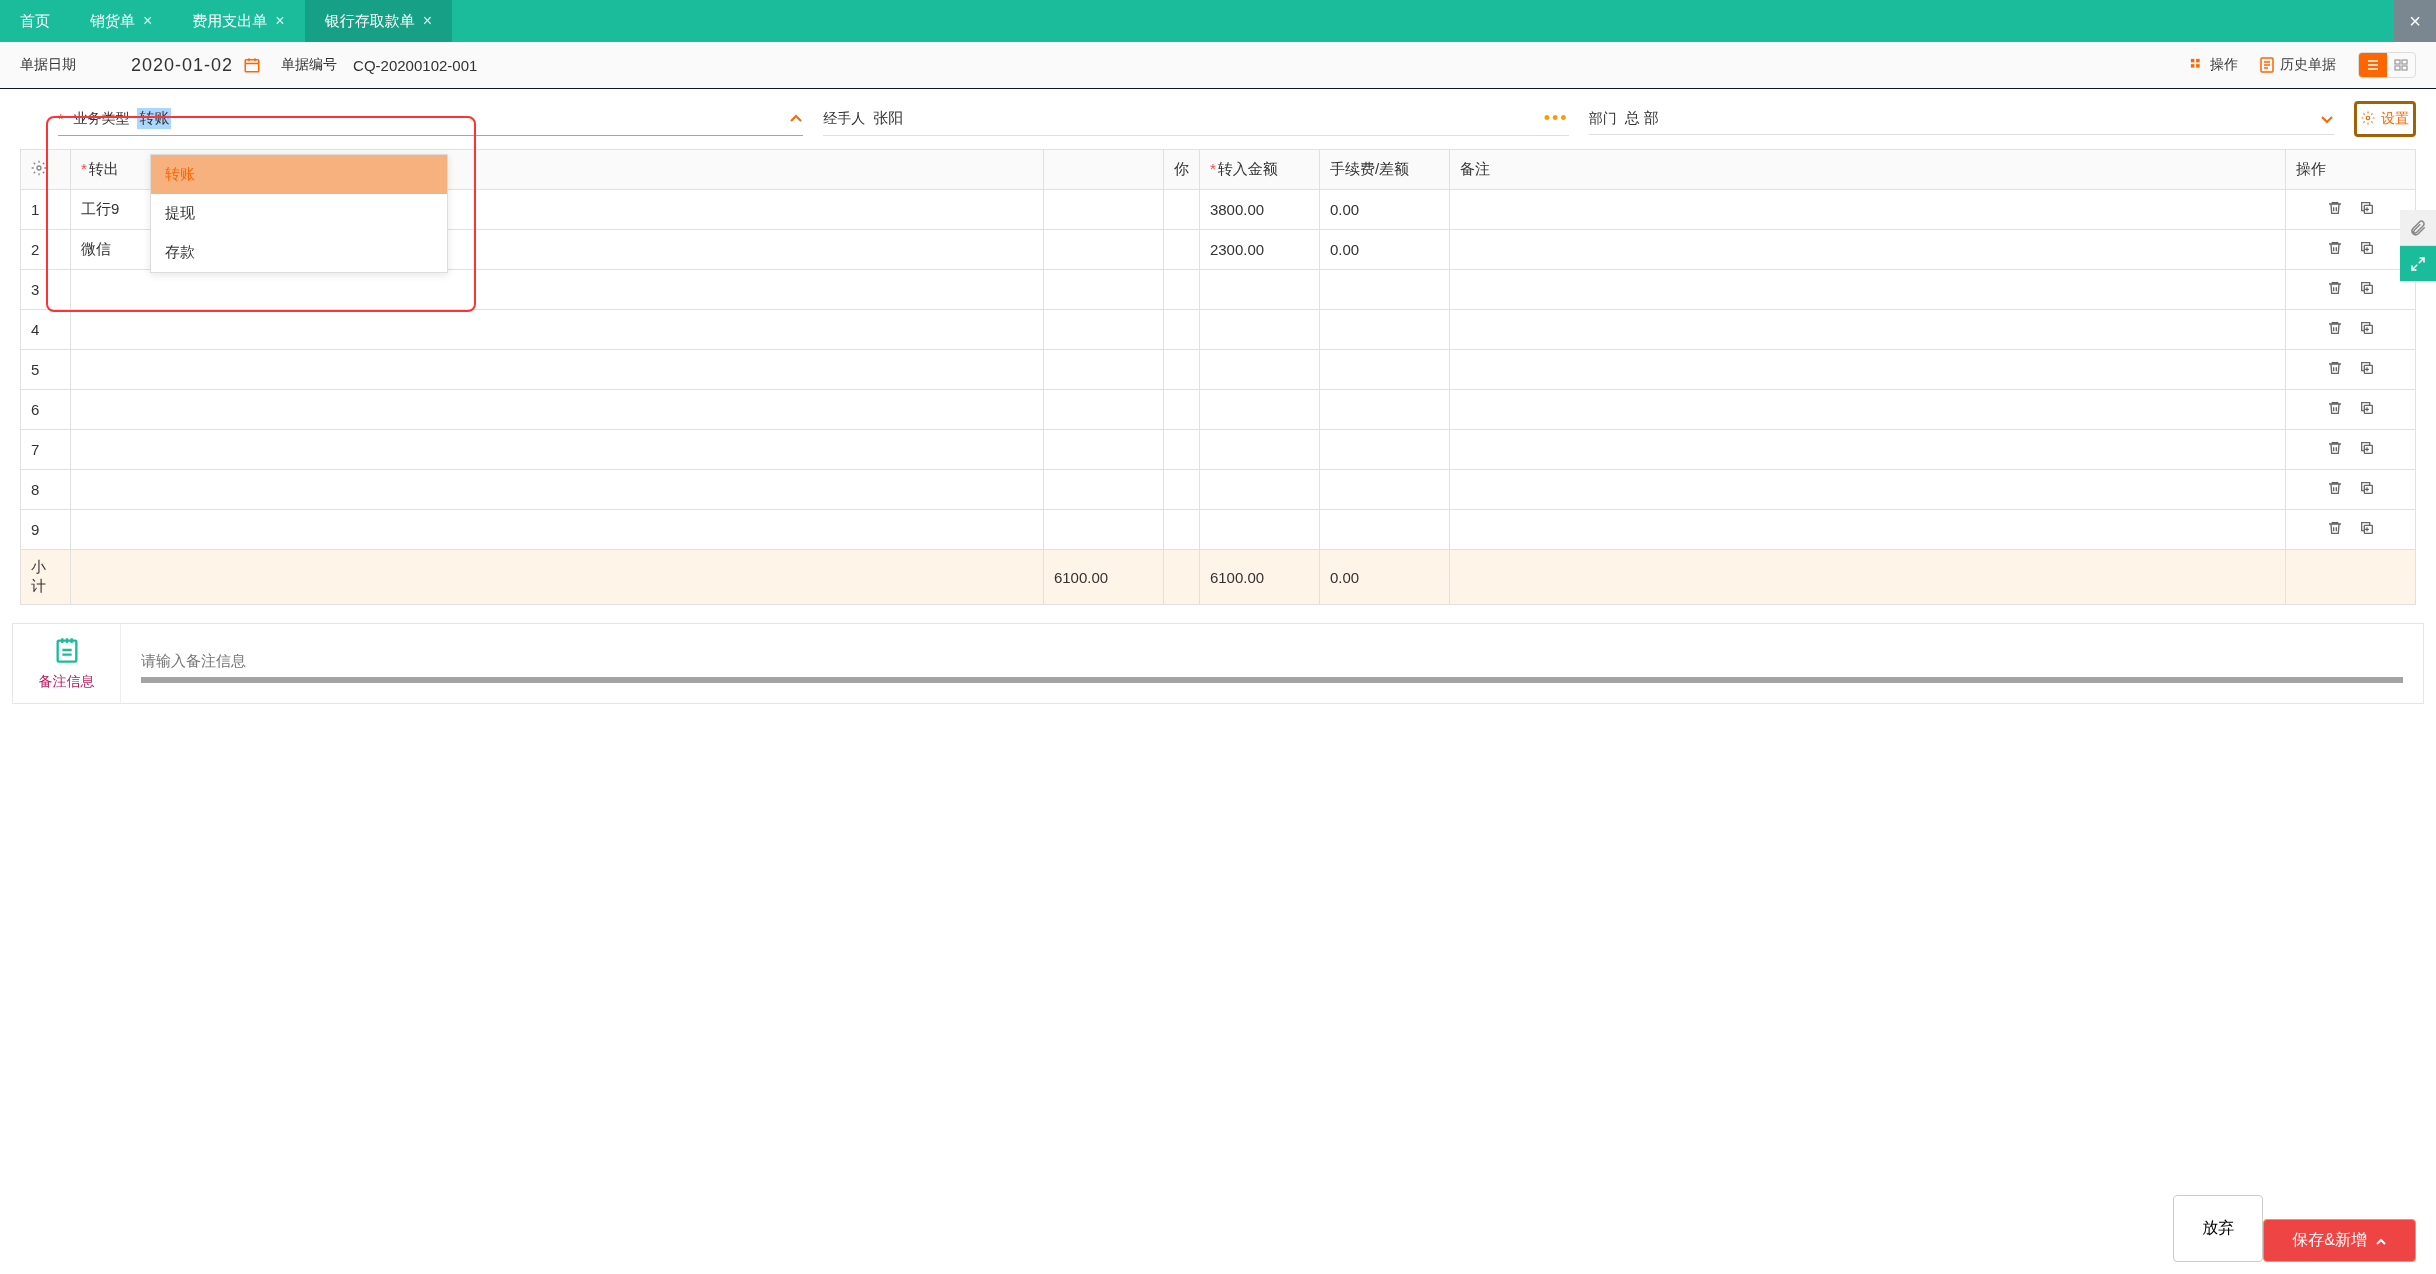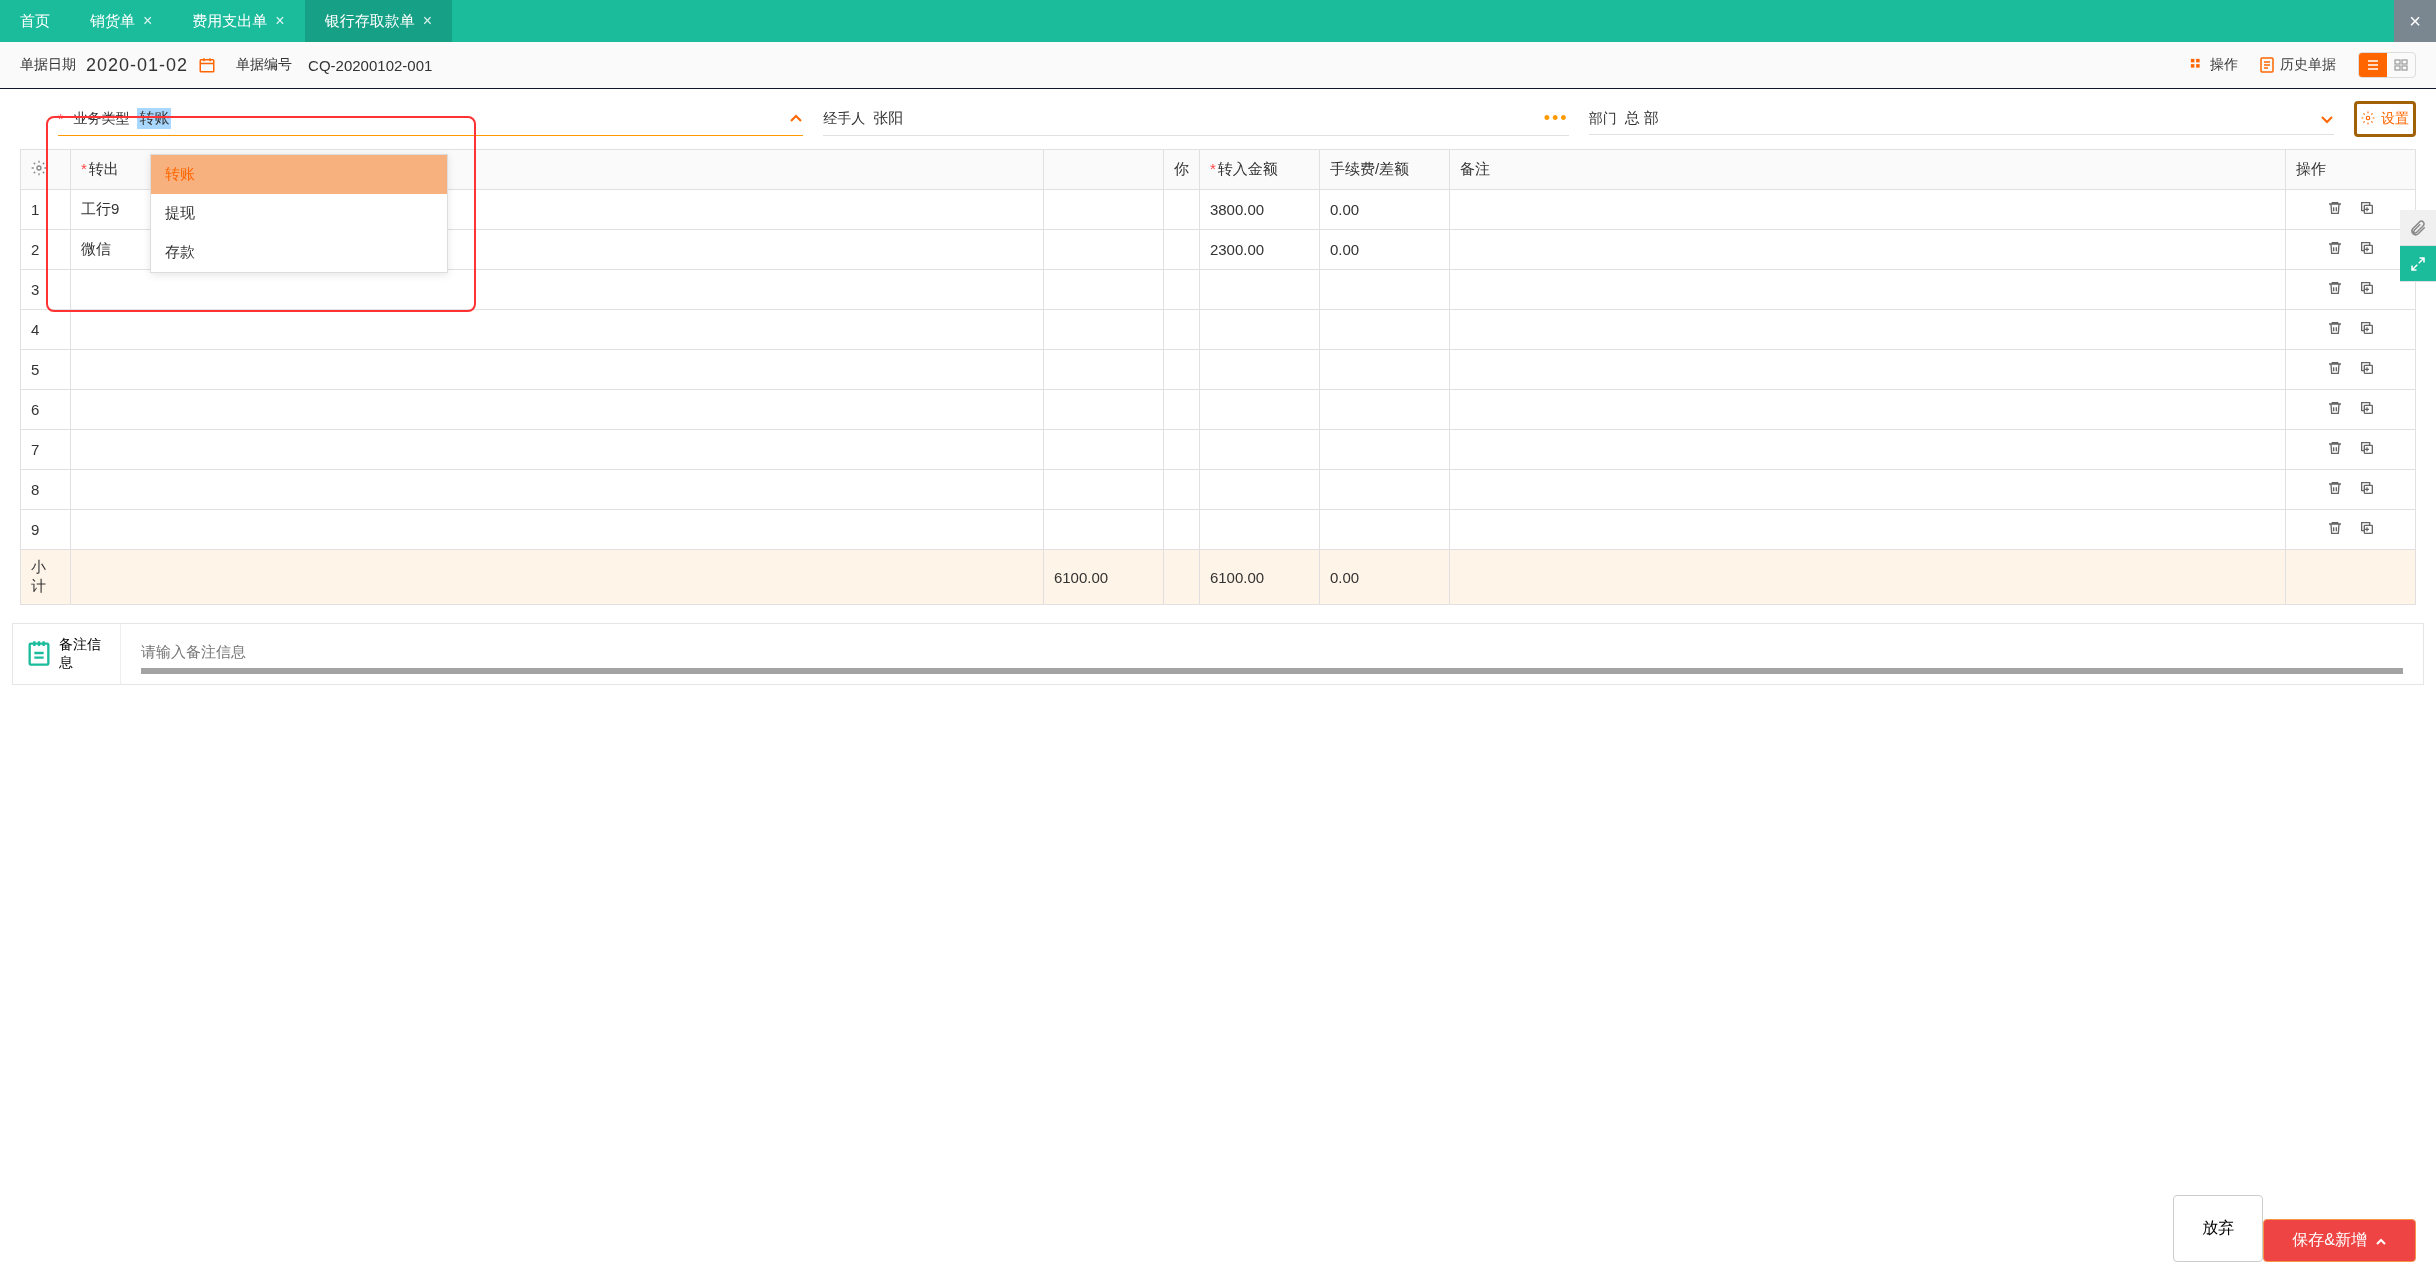--- a/index.html
+++ b/index.html
@@ -7,21 +7,21 @@
 
 .tab-bar { background: #1abc9c; display: flex; align-items: center; height: 42px; }
 .tab { padding: 0 20px; height: 42px; display: flex; align-items: center; color: #fff; font-size: 15px; cursor: pointer; gap: 8px; }
 .tab.active { background: #16a085; }
 .tab-close { font-size: 16px; opacity: .85; cursor: pointer; }
 .tab-bar-spacer { flex: 1; }
 .tab-bar-close { width: 42px; height: 42px; background: #7a8791; display: flex; align-items: center; justify-content: center; color: #fff; font-size: 20px; cursor: pointer; }
 
 .toolbar { padding: 10px 20px; display: flex; align-items: center; gap: 10px; background: #fafafa; border-bottom: 1px solid #0f172a; }
 .field-label { font-size: 14px; color: #333; }
-.date-value { font-size: 18px; font-weight: 300; color: #333; letter-spacing: 1px; }
+.date-value { font-size: 18px; font-weight: 300; color: #333; letter-spacing: 1px; margin-left: 45px; }
 .cal-icon { width: 18px; height: 18px; display: inline-flex; }
 .doc-no { font-size: 15px; color: #333; margin-left: 6px; }
 .toolbar-spacer { flex: 1; }
 .tb-item { display: flex; align-items: center; gap: 6px; color: #404040; cursor: pointer; padding: 4px 6px; }
 .tb-item.orange { color: #f60; }
 .tb-icon { display: inline-flex; }
 .view-toggle { display: flex; border: 1px solid #ddd; border-radius: 4px; overflow: hidden; margin-left: 6px; }
 .view-toggle .vt { width: 28px; height: 24px; display: flex; align-items: center; justify-content: center; cursor: pointer; }
 .view-toggle .vt.active { background: #f60; color: #fff; }
 
@@ -45,21 +45,21 @@
 .tbl th, .tbl td { border: 1px solid #e0e0e0; padding: 8px 10px; text-align: left; font-weight: normal; font-size: 15px; height: 40px; }
 .tbl thead th { background: #fafafa; color: #333; }
 .col-idx { width: 50px; text-align: center; }
 .col-ops { width: 130px; text-align: center; }
 .row-ops { display: flex; gap: 16px; justify-content: center; }
 .row-ops svg { cursor: pointer; }
 .gear-th { width: 50px; text-align: center; }
 .subtotal-row td { background: #fff4e8; border-top: 1px solid #e0e0e0; }
 
 .remark-section { margin: 18px 12px 0 12px; border: 1px solid #e6e6e6; display: flex; align-items: center; }
-.remark-left { width: 108px; display: flex; flex-direction: row; align-items: center; justify-content: center; padding: 12px; gap: 6px; border-right: 1px solid #eee; color: #000000; }
+.remark-left { width: 108px; display: flex; flex-direction: column; align-items: center; justify-content: center; padding: 12px; gap: 6px; border-right: 1px solid #eee; color: #be185d; }
 .remark-input { flex: 1; border: none; border-bottom: 6px solid #a3a3a3; margin: 0 20px; padding: 8px 0; font-size: 15px; outline: none; }
 
 .footer { position: fixed; bottom: 0; left: 0; right: 0; padding: 12px 20px; display: flex; justify-content: flex-end; background: #fff; }
 .btn { padding: 10px 28px; border-radius: 4px; font-size: 16px; cursor: pointer; border: 1px solid #ccc; background: #fff; }
 .btn.primary { background: #ef4444; border-color: #f8934a; color: #fff; display: flex; align-items: center; gap: 8px; margin-top: 24px; }
 
 .side-actions { position: fixed; right: 0; top: 210px; display: flex; flex-direction: column; }
 .side-btn { width: 36px; height: 36px; background: #f0f0f0; display: flex; align-items: center; justify-content: center; border-bottom: 1px solid #e0e0e0; cursor: pointer; }
 .side-btn.active { background: #1abc9c; color: #fff; }
 </style>

